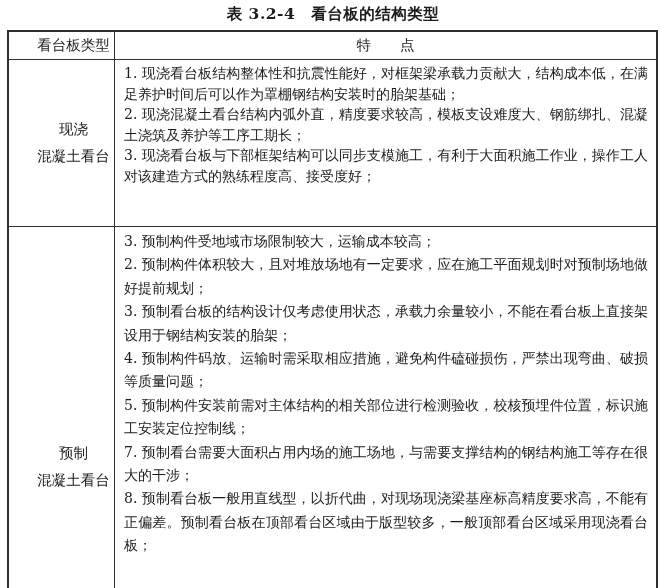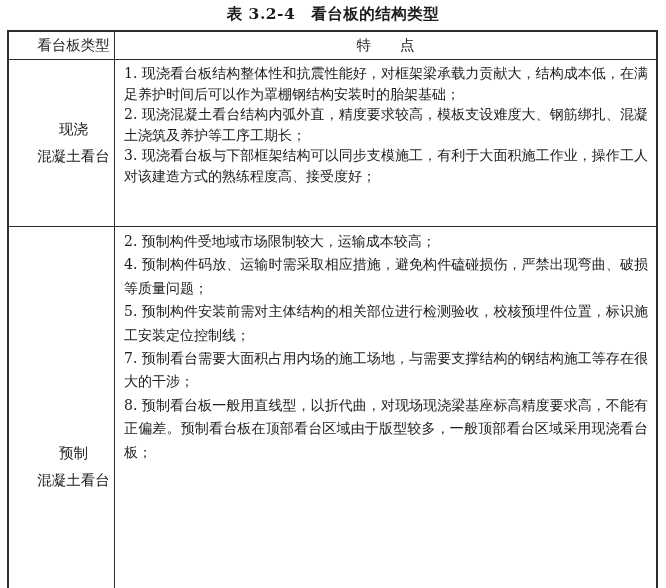--- a/index.html
+++ b/index.html
@@ -90,20 +90,22 @@
     <p>1. 现浇看台板结构整体性和抗震性能好，对框架梁承载力贡献大，结构成本低，在满足养护时间后可以作为罩棚钢结构安装时的胎架基础；</p>
     <p>2. 现浇混凝土看台结构内弧外直，精度要求较高，模板支设难度大、钢筋绑扎、混凝土浇筑及养护等工序工期长；</p>
     <p>3. 现浇看台板与下部框架结构可以同步支模施工，有利于大面积施工作业，操作工人对该建造方式的熟练程度高、接受度好；</p>
   </div>
 
   <div class="cell label-col no-border-bottom">
     <div>预制</div>
     <div>混凝土看台</div>
   </div>
   <div class="cell content-cell row2-content no-border-bottom">
-    <p>2. 预制构件受地域市场限制较大，运输成本较高；</p>
+    <p>3. 预制构件受地域市场限制较大，运输成本较高；</p>
+    <p>2. 预制构件体积较大，且对堆放场地有一定要求，应在施工平面规划时对预制场地做好提前规划；</p>
+    <p>3. 预制看台板的结构设计仅考虑使用状态，承载力余量较小，不能在看台板上直接架设用于钢结构安装的胎架；</p>
     <p>4. 预制构件码放、运输时需采取相应措施，避免构件磕碰损伤，严禁出现弯曲、破损等质量问题；</p>
     <p>5. 预制构件安装前需对主体结构的相关部位进行检测验收，校核预埋件位置，标识施工安装定位控制线；</p>
     <p>7. 预制看台需要大面积占用内场的施工场地，与需要支撑结构的钢结构施工等存在很大的干涉；</p>
     <p>8. 预制看台板一般用直线型，以折代曲，对现场现浇梁基座标高精度要求高，不能有正偏差。预制看台板在顶部看台区域由于版型较多，一般顶部看台区域采用现浇看台板；</p>
   </div>
 
 </div>
 
 </body></html>

